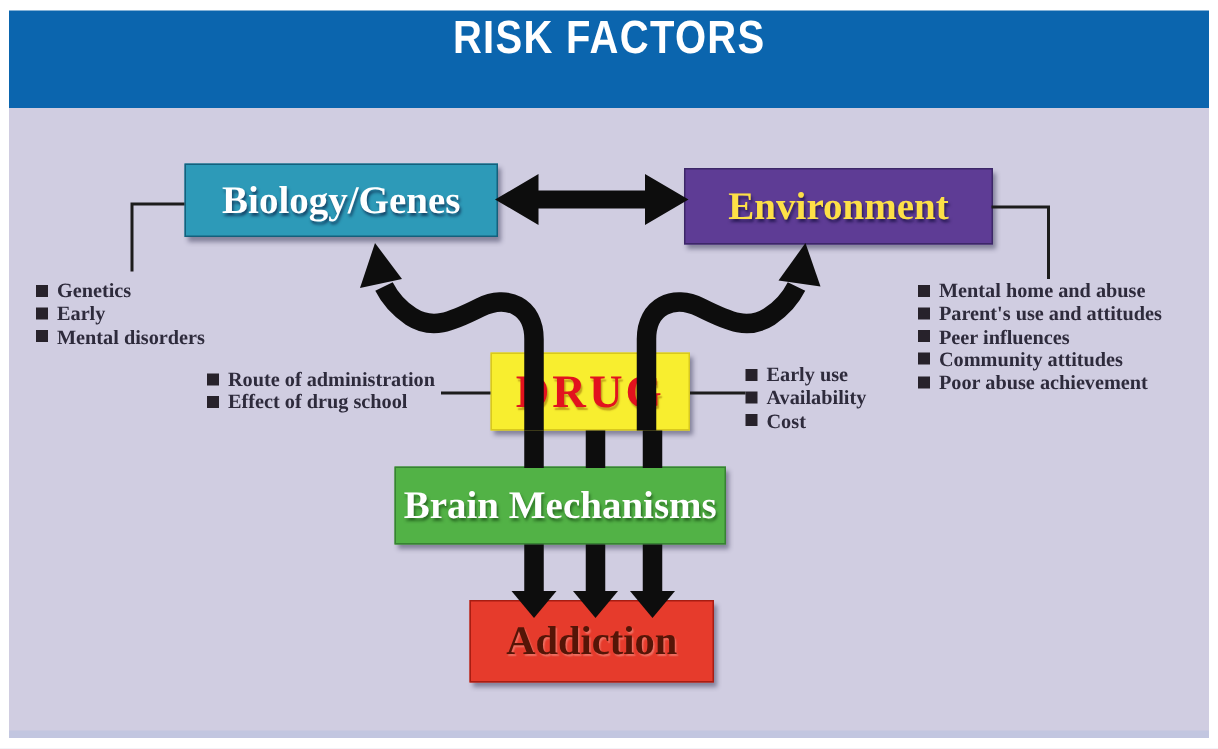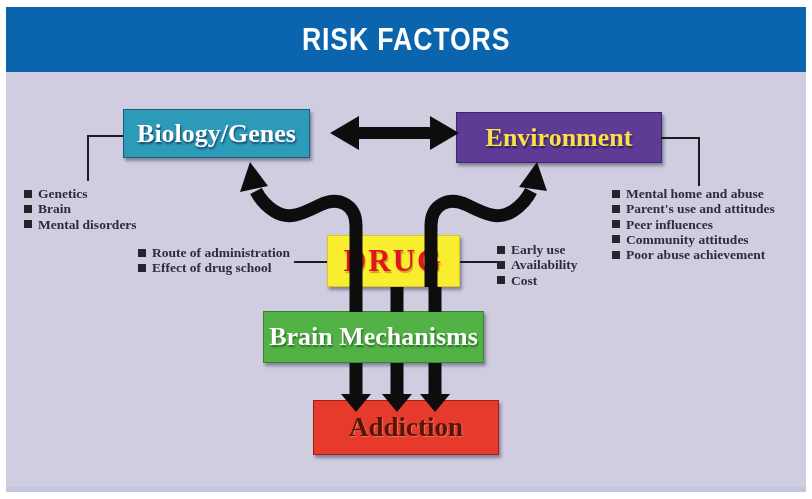--- a/index.html
+++ b/index.html
@@ -7,42 +7,42 @@
     position:relative;
     width:812px;height:499px;
     background:#ffffff;
     overflow:hidden;
     font-family:"Liberation Sans","DejaVu Sans",sans-serif;
   }
   .header-bar{
     position:absolute;left:6px;top:7px;width:800px;height:65px;
     background:#0b65ae;
     border-bottom:3px solid #2a4f92;
-    display:flex;align-items:center;justify-content:center;
+    display:flex;align-items:flex-start;justify-content:center;
   }
   .header-title{
     color:#ffffff;font-weight:bold;font-size:31px;letter-spacing:1px;
     transform:scaleX(0.86);white-space:nowrap;
   }
   .body-panel{
     position:absolute;left:6px;top:72px;width:800px;height:420px;
     background:#d0cde1;
     border-bottom:5px solid #c2c6e0;
     box-sizing:border-box;
   }
   .node{
     position:absolute;
     display:flex;align-items:center;justify-content:center;
     font-family:"Liberation Serif","DejaVu Serif",serif;
     font-weight:bold;
     box-sizing:border-box;
     box-shadow:2px 3px 3px rgba(40,40,70,0.45);
   }
   .node-biology{
-    left:123px;top:109px;width:187px;height:49px;
+    left:123px;top:109px;width:209px;height:49px;
     background:#2d9ab8;border:1px solid #14607c;
     color:#ffffff;font-size:26px;
     text-shadow:1px 2px 2px rgba(0,0,40,0.55);
   }
   .node-environment{
     left:456px;top:112px;width:206px;height:51px;
     background:#5e3c95;border:1px solid #3c2768;
     color:#fde047;font-size:26px;
     text-shadow:1px 2px 2px rgba(0,0,40,0.55);
   }
@@ -52,21 +52,21 @@
     color:#e2121e;font-size:31px;letter-spacing:2px;
     text-shadow:1px 2px 1px rgba(130,70,0,0.45);
   }
   .node-brain{
     left:263px;top:311px;width:221px;height:52px;
     background:#52b246;border:1px solid #378233;
     color:#ffffff;font-size:26px;
     text-shadow:1px 2px 2px rgba(0,40,0,0.5);
   }
   .node-addiction{
-    left:313px;top:400px;width:186px;height:55px;
+    left:313px;top:400px;width:163px;height:55px;
     background:#e63b2c;border:1px solid #a81d12;
     color:#551507;font-size:27px;
     text-shadow:1px 1px 1px rgba(255,210,200,0.35);
   }
   .factor-list{
     position:absolute;list-style:none;margin:0;padding:0;
   }
   .factor-list li{
     display:flex;align-items:flex-start;
     font-size:13.5px;font-weight:bold;color:#2e2b3c;
@@ -112,21 +112,21 @@
     <span>Addiction</span>
   </div>
 
   <ul class="factor-list list-biology">
     <li>
         <span class="bullet-sq"></span>
         <span>Genetics</span>
       </li>
     <li>
         <span class="bullet-sq"></span>
-        <span>Brain</span>
+        <span>Early</span>
       </li>
     <li>
         <span class="bullet-sq"></span>
         <span>Mental disorders</span>
       </li>
   </ul>
 
   <ul class="factor-list list-drug-left">
     <li>
         <span class="bullet-sq"></span>

